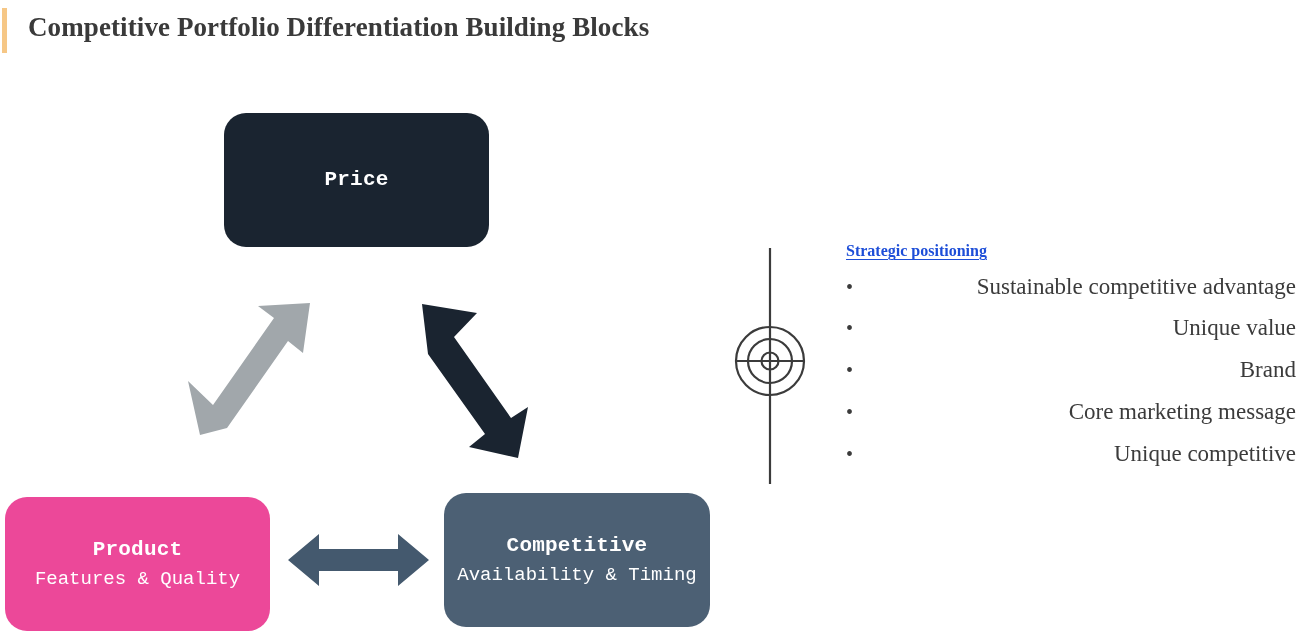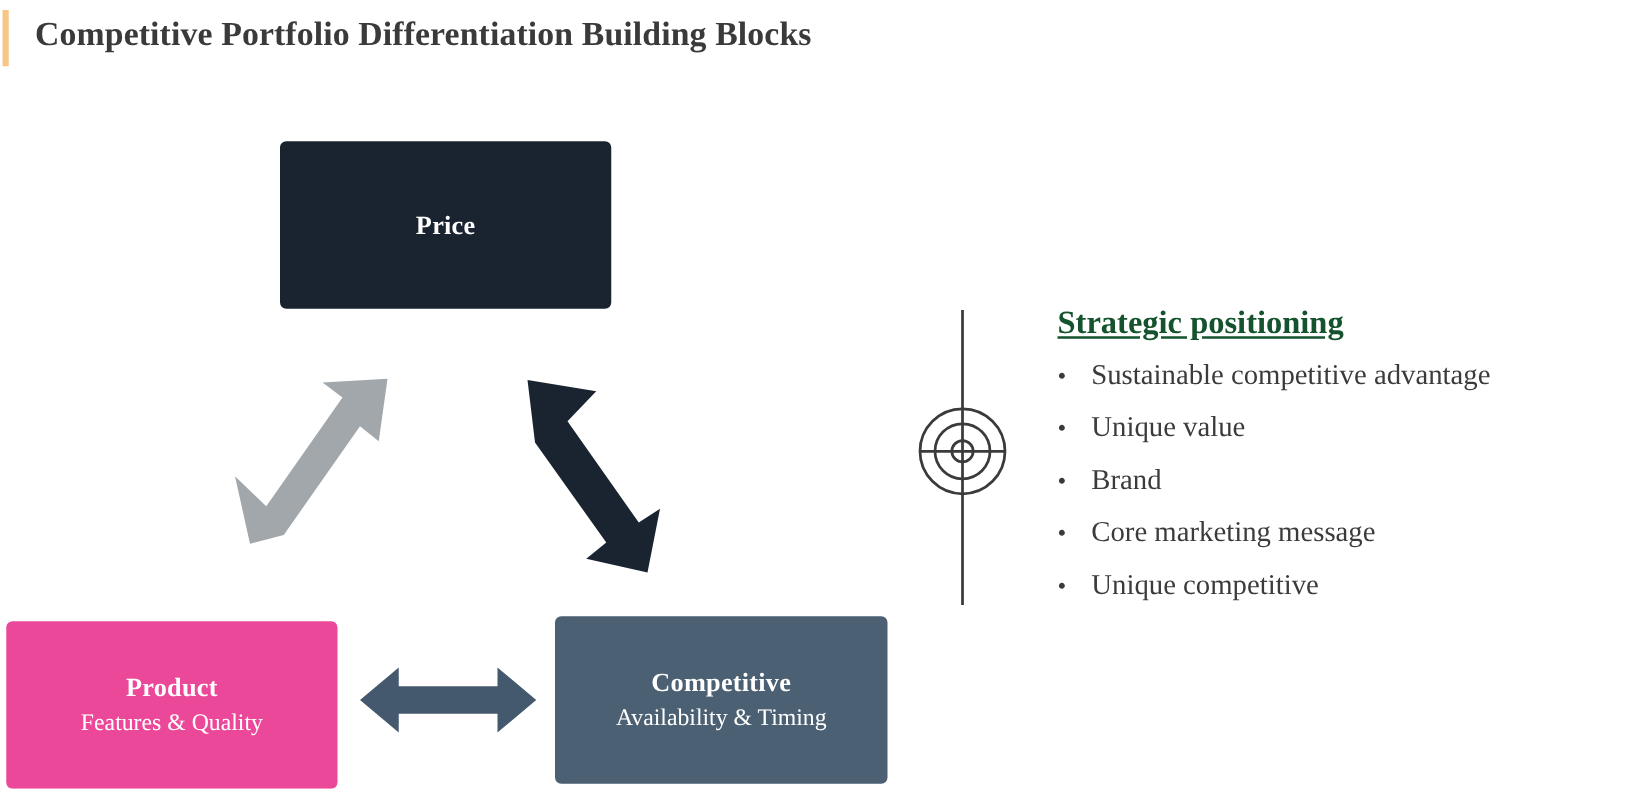--- a/index.html
+++ b/index.html
@@ -32,27 +32,28 @@
     font-size: 27px;
     font-weight: bold;
     color: #3a3a3a;
     letter-spacing: 0.1px;
     white-space: nowrap;
   }
 
   
   .node-box {
     position: absolute;
-    border-radius: 5px;
+    border-radius: 22px;
     display: flex;
     flex-direction: column;
     align-items: center;
     justify-content: center;
     color: #ffffff;
     box-sizing: border-box;
+    font-family: Liberation Mono, monospace;
   }
   .node-title {
     font-size: 21px;
     font-weight: bold;
     line-height: 1.25;
     letter-spacing: 0.2px;
   }
   .node-sub {
     font-size: 19px;
     font-weight: normal;
@@ -103,23 +104,23 @@
   }
 
   
   #strategic-panel {
     position: absolute;
     left: 846px;
     top: 240px;
     width: 450px;
   }
   #strategic-heading {
-    font-size: 26px;
+    font-size: 16px;
     font-weight: bold;
-    color: #14532d;
+    color: #1d4ed8;
     text-decoration: underline;
     text-underline-offset: 3px;
     line-height: 1.35;
     margin: 0 0 4px 0;
     white-space: nowrap;
   }
   .bullet-row {
     display: flex;
     align-items: baseline;
     font-size: 23px;
@@ -128,20 +129,21 @@
     white-space: nowrap;
   }
   .bullet-dot {
     width: 27px;
     flex: 0 0 27px;
     font-size: 20px;
     color: #3b3b3b;
   }
   .bullet-text {
     flex: 1 1 auto;
+    text-align: right;
   }
 </style>
 </head>
 <body>
 
 <div id="title-bar"></div>
 <div id="page-title">Competitive Portfolio Differentiation Building Blocks</div>
 
 <svg id="arrow-layer" viewBox="0 0 1300 631" xmlns="http://www.w3.org/2000/svg">
 

